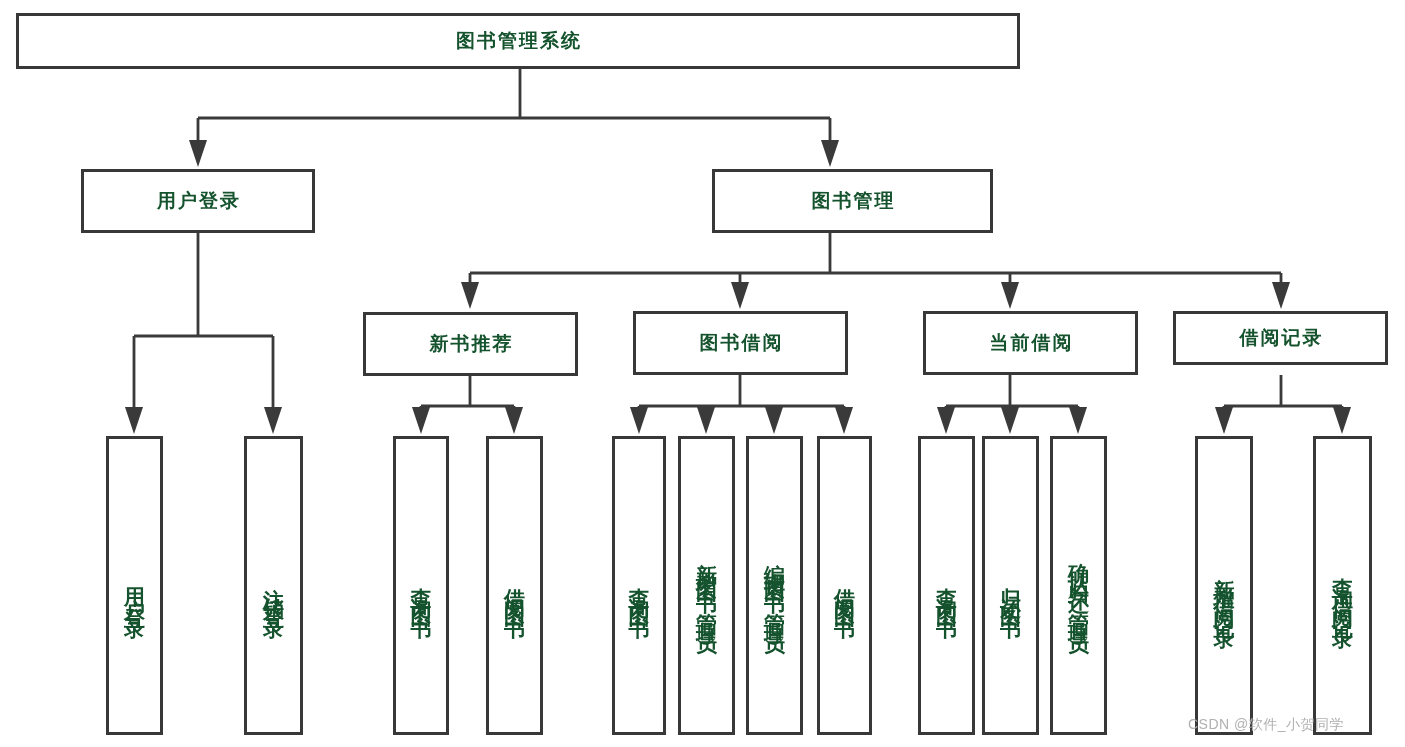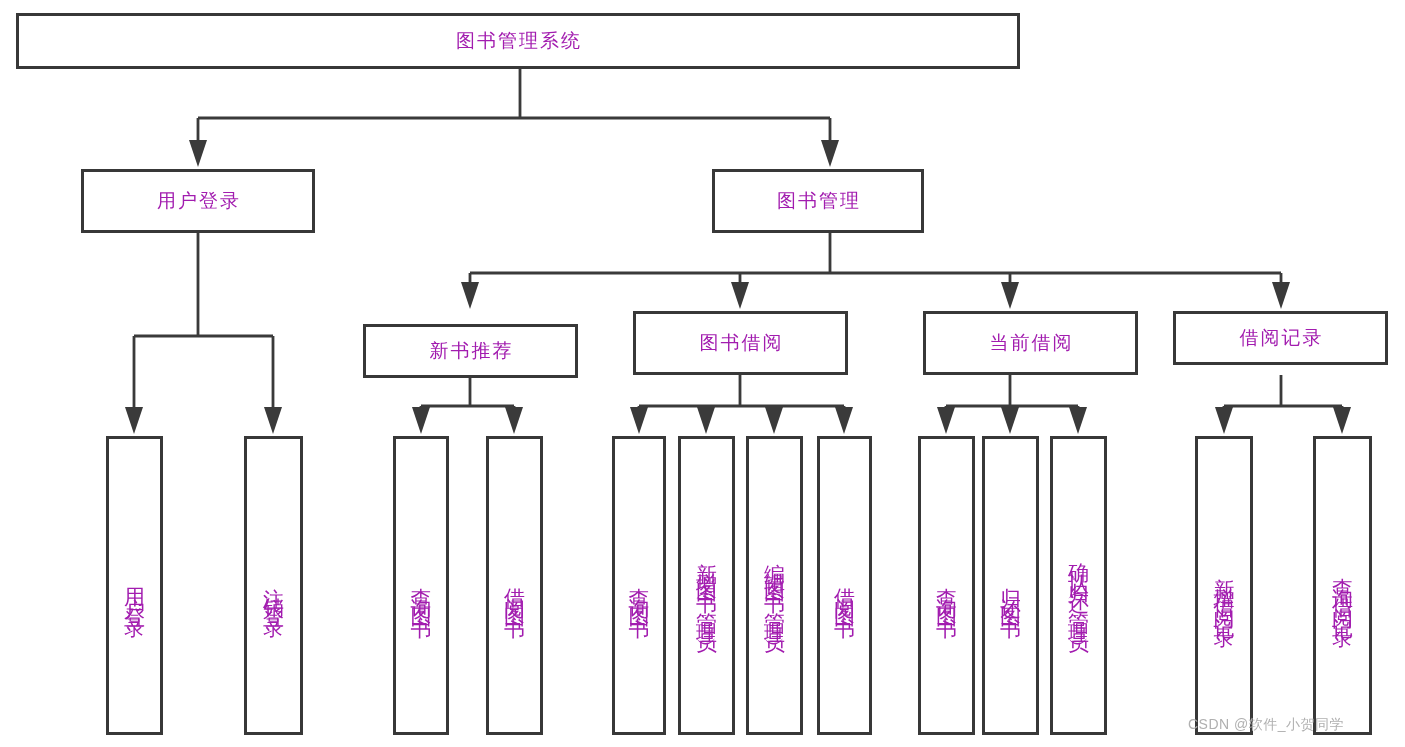--- a/index.html
+++ b/index.html
@@ -24,21 +24,22 @@
     pointer-events: none;
   }
   .node {
     position: absolute;
     box-sizing: border-box;
     border: 3px solid #383838;
     background: #ffffff;
     display: flex;
     align-items: center;
     justify-content: center;
-    color: #a21caf;
+    color: #14532d;
+    font-weight: bold;
   }
   .hbox {
     font-size: 19px;
     letter-spacing: 2px;
   }
   .hbox .lbl { margin-right: -2px; white-space: nowrap; }
   .vbox .lbl {
     writing-mode: vertical-rl;
     text-orientation: mixed;
     font-size: 21px;
@@ -93,25 +94,25 @@
     </g>
   </svg>
 
   <div class="node hbox" style="left:16px;top:13px;width:1004px;height:56px">
     <span class="lbl">图书管理系统</span>
   </div>
 
   <div class="node hbox" style="left:81px;top:169px;width:234px;height:64px">
     <span class="lbl">用户登录</span>
   </div>
-  <div class="node hbox" style="left:712px;top:169px;width:212px;height:64px">
+  <div class="node hbox" style="left:712px;top:169px;width:281px;height:64px">
     <span class="lbl">图书管理</span>
   </div>
 
-  <div class="node hbox" style="left:363px;top:324px;width:215px;height:54px">
+  <div class="node hbox" style="left:363px;top:312px;width:215px;height:64px">
     <span class="lbl">新书推荐</span>
   </div>
   <div class="node hbox" style="left:633px;top:311px;width:215px;height:64px">
     <span class="lbl">图书借阅</span>
   </div>
   <div class="node hbox" style="left:923px;top:311px;width:215px;height:64px">
     <span class="lbl">当前借阅</span>
   </div>
   <div class="node hbox" style="left:1173px;top:311px;width:215px;height:54px">
     <span class="lbl">借阅记录</span>

